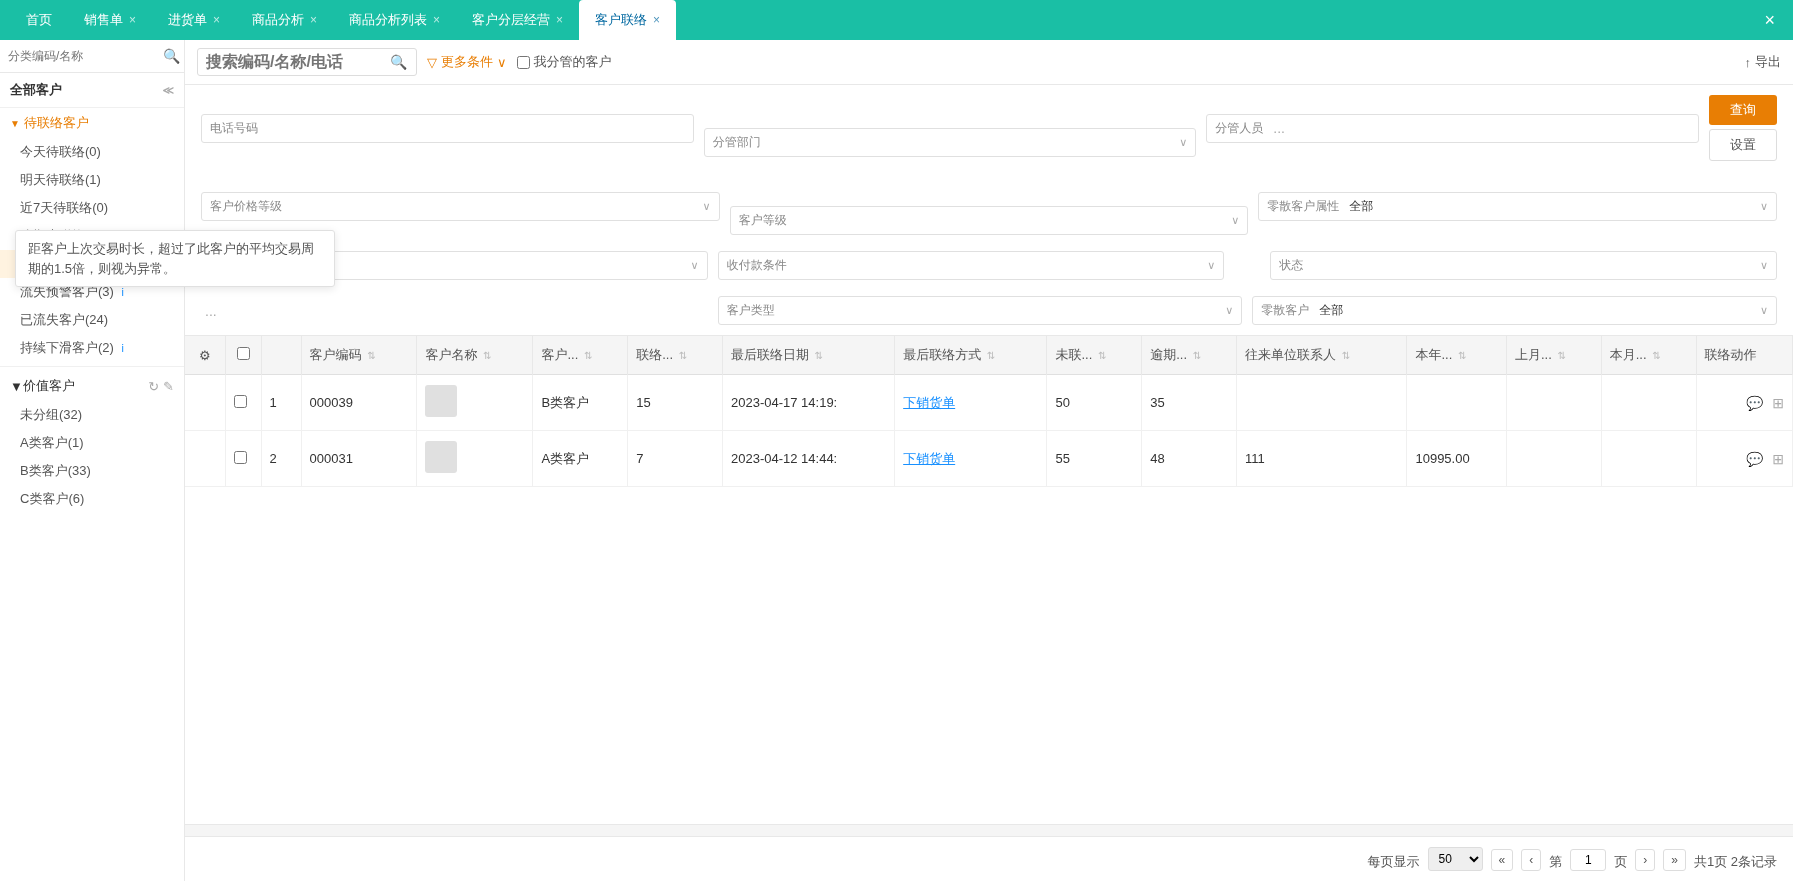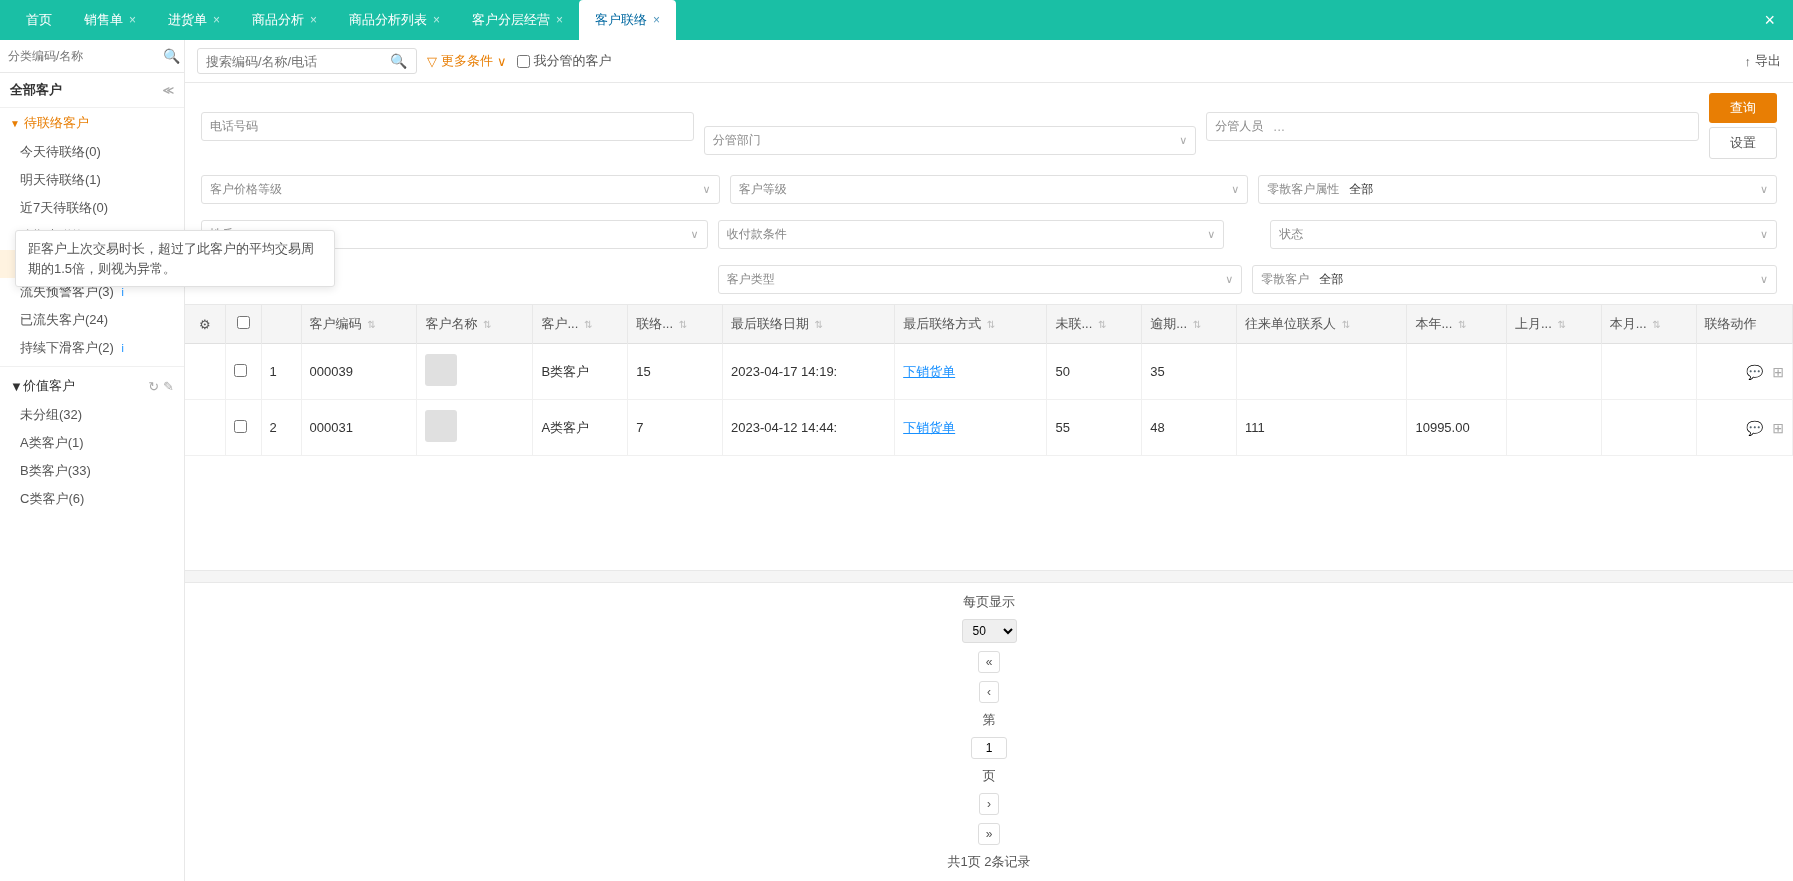--- a/index.html
+++ b/index.html
@@ -74,21 +74,21 @@
     
     .filter-bar {
       background: white; padding: 8px 12px;
       border-bottom: 1px solid #e8e8e8;
       display: flex; align-items: center; gap: 10px;
     }
     .search-box {
       display: flex; align-items: center; border: 1px solid #ddd;
       border-radius: 3px; padding: 4px 8px; width: 220px;
     }
-    .search-box input { border: none; outline: none; font-size: 13px; flex: 1; }
+    .search-box input { border: none; outline: none; font-size: 16px; flex: 1; font-weight: bold; }
     .more-conditions {
       display: flex; align-items: center; gap: 4px;
       color: #e87e04; cursor: pointer; font-size: 12px;
     }
     .my-customers {
       display: flex; align-items: center; gap: 4px; font-size: 12px; color: #555;
     }
     .my-customers input { cursor: pointer; }
     .export-btn {
       margin-left: auto; display: flex; align-items: center; gap: 4px;
@@ -151,22 +151,22 @@
     .link-text { color: #1890ff; text-decoration: underline; cursor: pointer; }
     .avatar-placeholder {
       width: 32px; height: 32px; background: #e0e0e0; border-radius: 3px; display: inline-block;
     }
     .row-action { display: flex; gap: 8px; justify-content: flex-end; }
     .action-icon { color: #aaa; cursor: pointer; font-size: 14px; }
 
     
     .table-footer {
       background: white; border-top: 1px solid #e8e8e8;
-      padding: 10px 16px; display: flex; align-items: center;
-      justify-content: flex-end; gap: 8px; font-size: 13px; color: #555; flex-direction: column;
+      padding: 10px 16px; display: flex; align-items: flex-end;
+      justify-content: flex-end; gap: 8px; font-size: 13px; color: #555;
     }
     .page-size-select {
       border: 1px solid #ddd; border-radius: 3px; padding: 3px 6px;
       font-size: 12px; outline: none;
     }
     .page-nav-btn {
       border: 1px solid #ddd; background: white; border-radius: 3px;
       padding: 3px 7px; cursor: pointer; font-size: 12px; color: #555;
     }
     .page-nav-btn:disabled { color: #ccc; cursor: default; }
@@ -336,21 +336,21 @@
               <button class="btn-query">查询</button>
               <button class="btn-settings">设置</button>
             </div>
           </div>
 
           <div class="filter-row">
             <div class="filter-field" style="flex:2;">
               <label>客户价格等级</label>
               <span class="dropdown-arrow">∨</span>
             </div>
-            <div class="filter-field" style="flex:2;">
+            <div class="filter-field" style="flex:2;margin-top:29px;">
               <label>客户等级</label>
               <span class="dropdown-arrow">∨</span>
             </div>
             <div class="filter-field" style="flex:2;">
               <label>零散客户属性</label>
               <span style="margin-left:4px; color:#333; font-size:12px;">全部</span>
               <span class="dropdown-arrow">∨</span>
             </div>
           </div>
 

